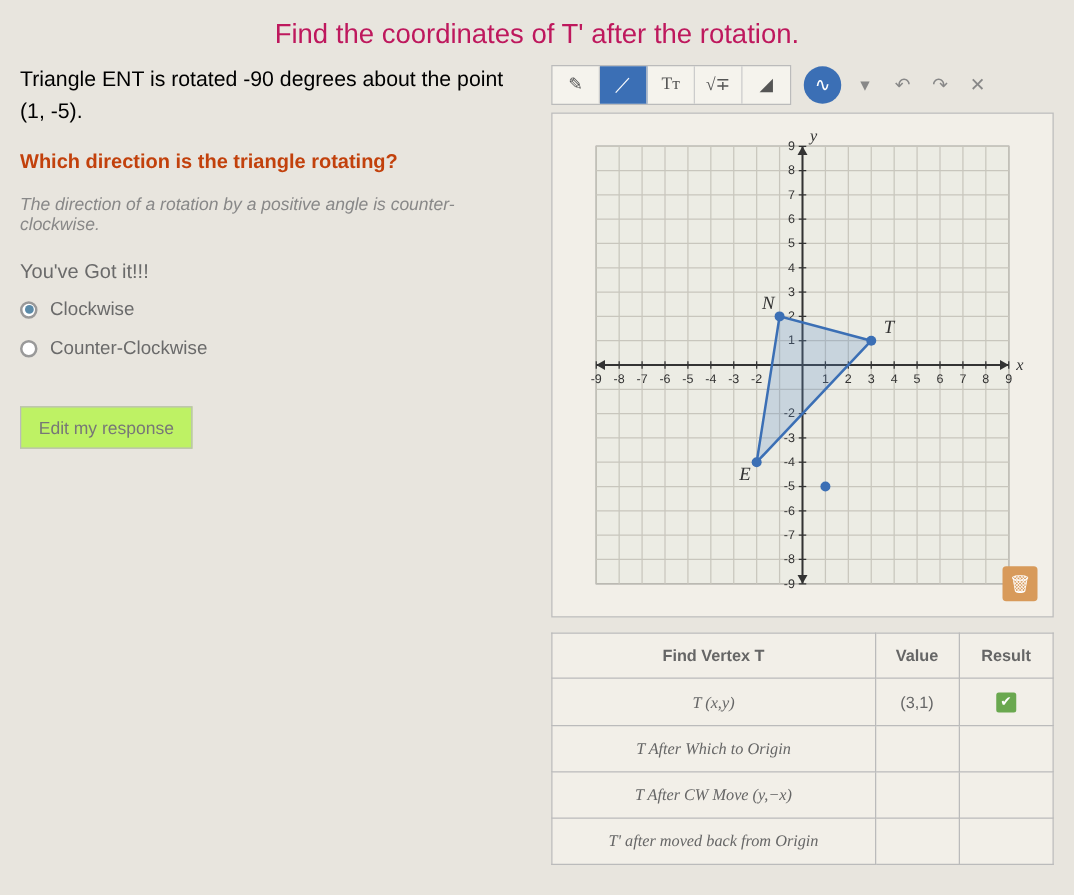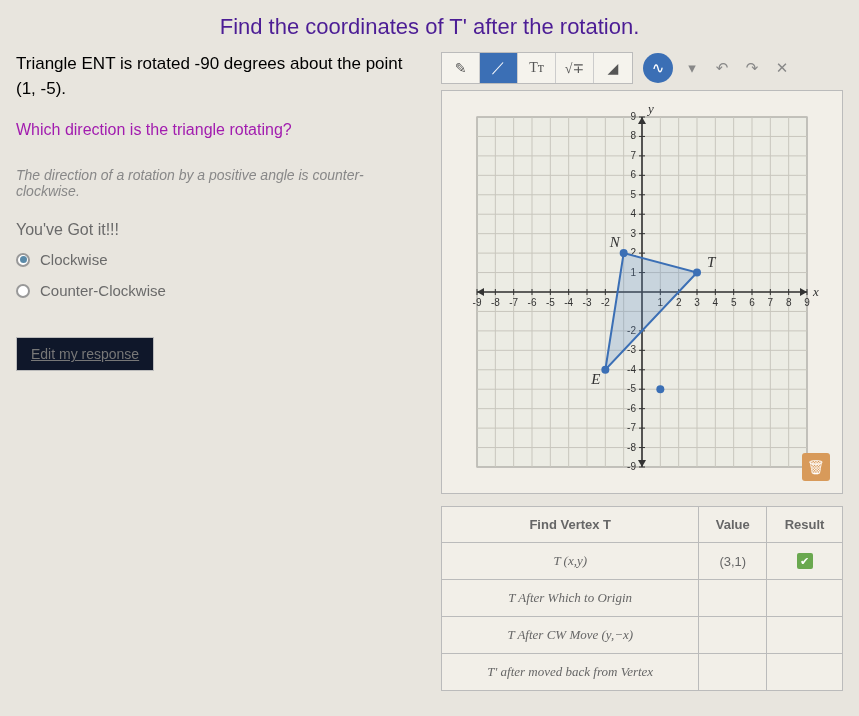--- a/index.html
+++ b/index.html
@@ -7,21 +7,21 @@
     font-family: Arial, Helvetica, sans-serif;
     background: #e8e5de;
     width: 859px;
     height: 716px;
     overflow: hidden;
     color: #555;
   }
   .page-title {
     text-align: center;
     font-size: 22px;
-    color: #4c1d95;
+    color: #be185d;
     padding: 14px 0 12px 0;
     font-weight: 400;
   }
   .content {
     display: flex;
     padding: 0 16px;
     gap: 20px;
   }
   .left {
     flex: 0 0 405px;
@@ -29,24 +29,24 @@
   .right {
     flex: 1;
   }
   .problem-text {
     font-size: 17px;
     color: #000000;
     line-height: 1.45;
     margin-bottom: 20px;
   }
   .question {
-    font-weight: normal;
-    color: #a21caf;
+    font-weight: bold;
+    color: #c2410c;
     font-size: 16px;
-    margin-bottom: 28px;
+    margin-bottom: 16px;
   }
   .hint {
     font-style: italic;
     color: #888;
     font-size: 14px;
     margin-bottom: 22px;
   }
   .feedback {
     color: #6a6a6a;
     font-size: 16px;
@@ -71,26 +71,25 @@
   }
   .radio-circle.selected::after {
     content: "";
     width: 7px; height: 7px;
     background: #5a8aa8;
     border-radius: 50%;
   }
   .edit-btn {
     margin-top: 24px;
     border: 1px solid #bbb;
-    background: #0f172a;
+    background: #bef264;
     color: #777;
     padding: 8px 14px;
     font-size: 14px;
     cursor: pointer;
-    text-decoration: underline;
   }
   
   .toolbar {
     display: flex;
     align-items: center;
     gap: 4px;
     margin-bottom: 6px;
   }
   .tool-group {
     display: flex;
@@ -380,20 +379,20 @@
             <td class="row-label">T After Which to Origin</td>
             <td></td>
             <td></td>
           </tr>
           <tr>
             <td class="row-label">T After CW Move (y,−x)</td>
             <td></td>
             <td></td>
           </tr>
           <tr>
-            <td class="row-label">T' after moved back from Vertex</td>
+            <td class="row-label">T' after moved back from Origin</td>
             <td></td>
             <td></td>
           </tr>
         </tbody>
     </table>
   </div>
 </div>
 
 </body></html>

